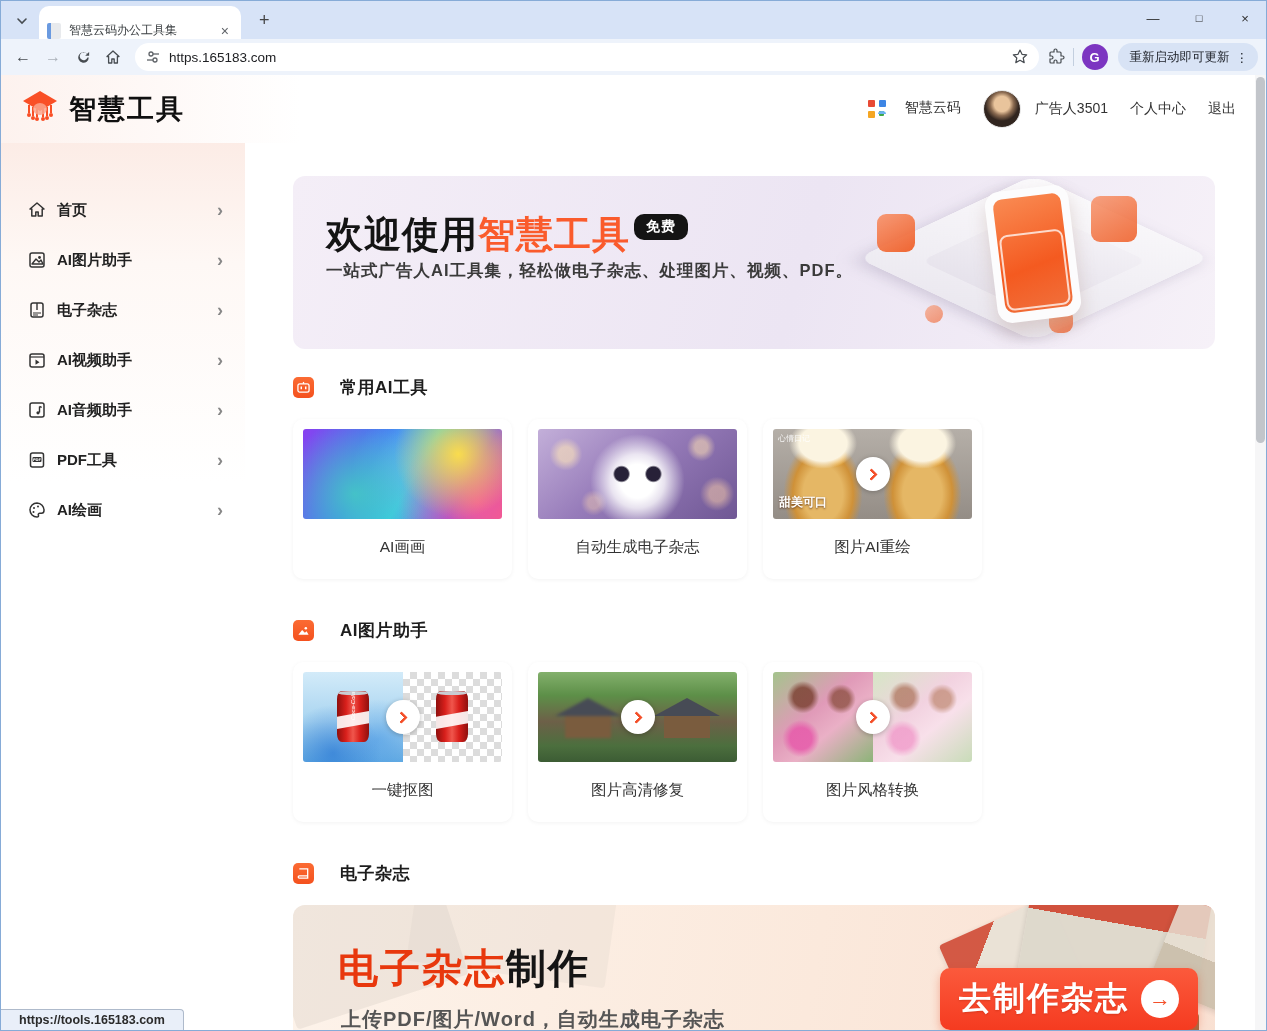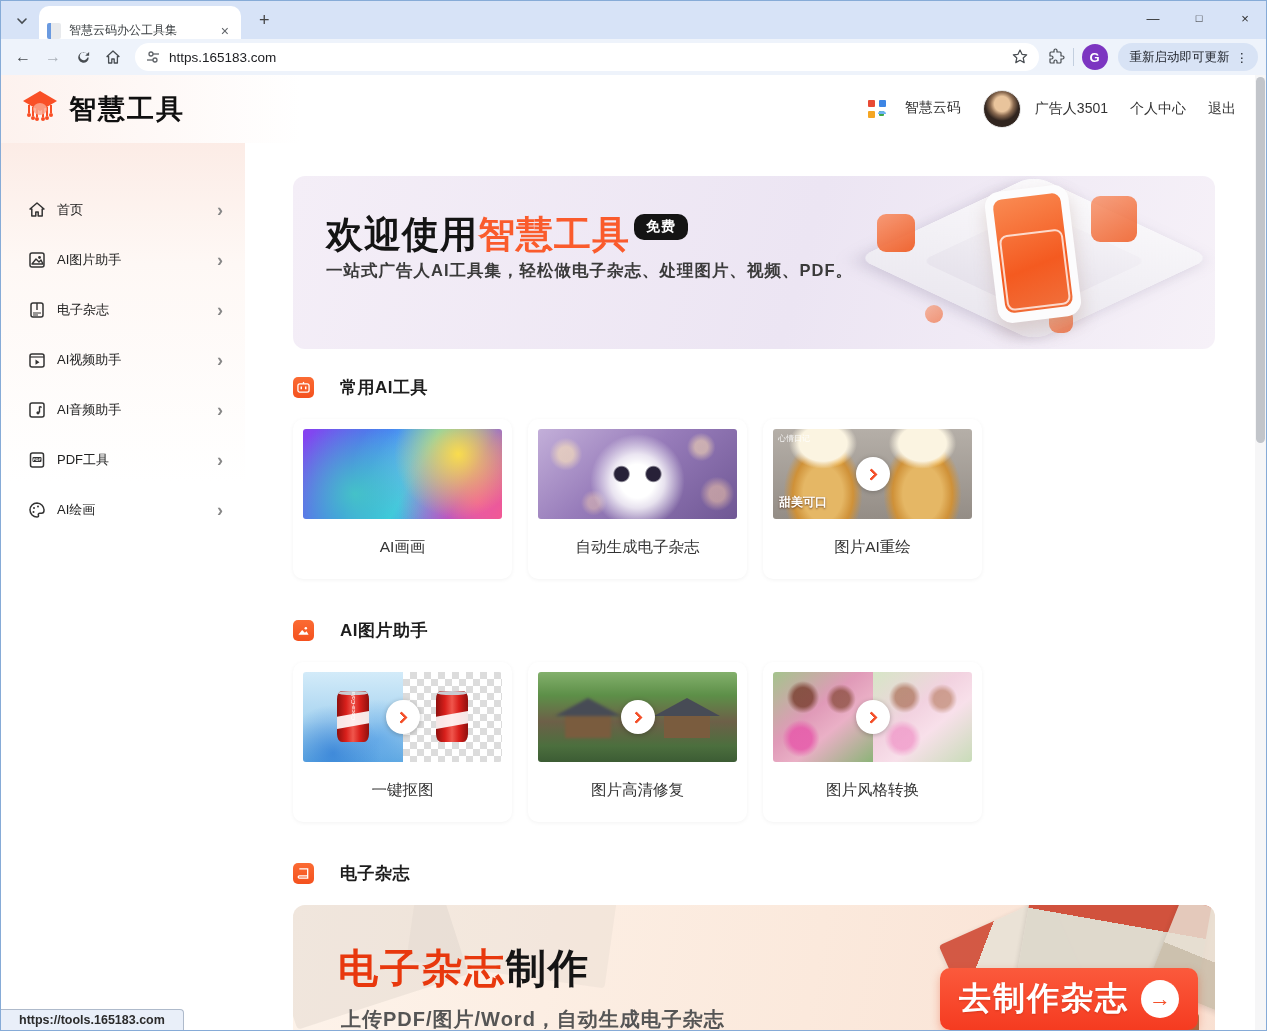--- a/index.html
+++ b/index.html
@@ -39,21 +39,21 @@
   .header-right { margin-left:auto; display:flex; align-items:center; gap:22px; }
   .qr-link { display:flex; align-items:flex-start; gap:18px; font-size:14px; color:#333; }
   .hdr-avatar { width:38px; height:38px; border-radius:50%; background:radial-gradient(circle at 50% 36%, #e9c49c 0 26%, #8a6a50 40%, #31251f 58%); border:1px solid #e5e5e5; }
   .hdr-user { font-size:14px; color:#333; margin-left:-8px; }
   .hdr-link { font-size:14px; color:#333; }
 
   .content-row { display:flex; height:887px; }
   .sidebar { width:244px; background:linear-gradient(180deg,#fcece6 0,#fef8f5 120px,#ffffff 340px); padding:42px 22px 0 26px; flex:none; }
   .side-item { height:50px; display:flex; align-items:center; gap:10px; cursor:pointer; }
   .side-icon { width:20px; height:20px; flex:none; color:#333; }
-  .side-label { font-size:13px; font-weight:normal; color:#222; flex:1; }
+  .side-label { font-size:15px; font-weight:bold; color:#222; flex:1; }
   .side-chev { font-size:18px; color:#888; font-weight:bold; }
 
   .main { flex:1; padding:33px 10px 0 48px; overflow:hidden; }
   .main-inner { width:922px; }
 
   
   .wbanner { position:relative; height:173px; border-radius:12px; background:linear-gradient(105deg,#f4eef7 0,#ece5f3 55%,#f6f1f8 100%); overflow:hidden; margin-bottom:27px; }
   .wb-text { position:relative; z-index:2; padding:34px 0 0 33px; }
   .wb-title { font-size:37px; font-weight:bold; color:#141414; letter-spacing:1px; }
   .wb-title .hl { color:#fa5b2c; }

